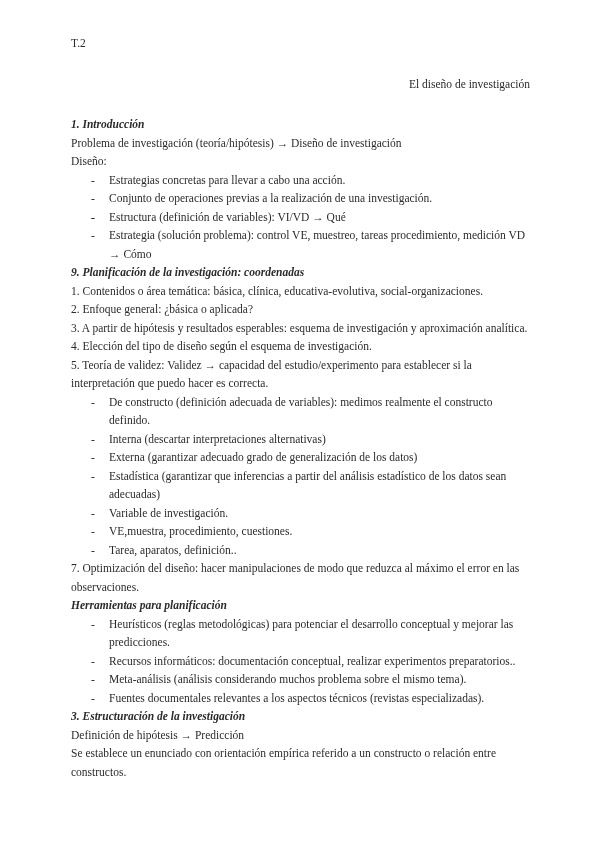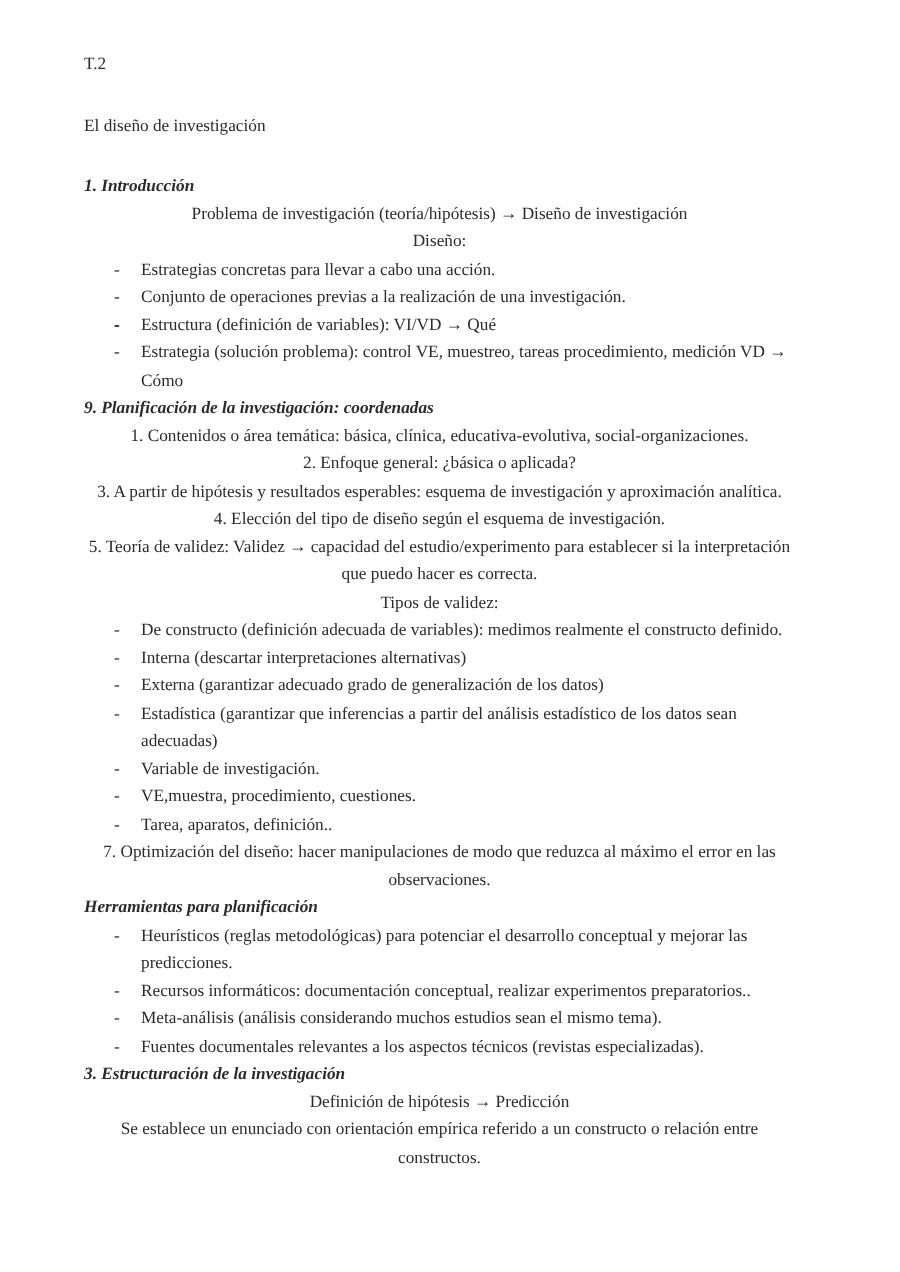--- a/index.html
+++ b/index.html
@@ -13,46 +13,46 @@
     height: 848px;
     font-family: "Liberation Serif", "DejaVu Serif", serif;
     color: #2b2b2b;
     -webkit-font-smoothing: antialiased;
   }
   .page {
     position: relative;
     width: 600px;
     height: 848px;
     box-sizing: border-box;
-    padding: 34px 70px 30px 56px;
+    padding: 34px 70px 30px 71px;
     background: #ffffff;
   }
   .doc-code {
     font-size: 11.5px;
     line-height: 18.5px;
     margin: 0 0 22px 0;
   }
   .doc-title {
     font-size: 11.5px;
     line-height: 18.5px;
-    text-align: left;
+    text-align: right;
     margin: 0 0 22px 0;
   }
   .h-sec {
     font-size: 11.5px;
     line-height: 18.5px;
     font-weight: bold;
     margin: 0;
     font-style: italic;
   }
   .p-line {
     font-size: 11.5px;
     line-height: 18.5px;
     margin: 0;
-    text-align: center;
+    text-align: left;
   }
   ul.bullets {
     list-style: none;
     margin: 0;
     padding: 0;
   }
   ul.bullets > li {
     position: relative;
     font-size: 11.5px;
     line-height: 18.5px;
@@ -88,38 +88,37 @@
     </ul>
   </div>
 
   <div class="block">
     <p class="h-sec">9. Planificación de la investigación: coordenadas</p>
     <p class="p-line">1. Contenidos o área temática: básica, clínica, educativa-evolutiva, social-organizaciones.</p>
     <p class="p-line">2. Enfoque general: ¿básica o aplicada?</p>
     <p class="p-line">3. A partir de hipótesis y resultados esperables: esquema de investigación y aproximación analítica.</p>
     <p class="p-line">4. Elección del tipo de diseño según el esquema de investigación.</p>
     <p class="p-line">5. Teoría de validez: Validez → capacidad del estudio/experimento para establecer si la interpretación que puedo hacer es correcta.</p>
-    <p class="p-line">Tipos de validez:</p>
     <ul class="bullets">
       <li><span class="dash">-</span><span>De constructo (definición adecuada de variables): medimos realmente el constructo definido.</span></li>
       <li><span class="dash">-</span><span>Interna (descartar interpretaciones alternativas)</span></li>
       <li><span class="dash">-</span><span>Externa (garantizar adecuado grado de generalización de los datos)</span></li>
       <li><span class="dash">-</span><span>Estadística (garantizar que inferencias a partir del análisis estadístico de los datos sean adecuadas)</span></li>
     </ul>
     <ul class="bullets">
       <li><span class="dash">-</span><span>Variable de investigación.</span></li>
       <li><span class="dash">-</span><span>VE,muestra, procedimiento, cuestiones.</span></li>
       <li><span class="dash">-</span><span>Tarea, aparatos, definición..</span></li>
     </ul>
     <p class="p-line">7. Optimización del diseño: hacer manipulaciones de modo que reduzca al máximo el error en las observaciones.</p>
     <p class="h-sec">Herramientas para planificación</p>
     <ul class="bullets">
       <li><span class="dash">-</span><span>Heurísticos (reglas metodológicas) para potenciar el desarrollo conceptual y mejorar las predicciones.</span></li>
       <li><span class="dash">-</span><span>Recursos informáticos: documentación conceptual, realizar experimentos preparatorios..</span></li>
-      <li><span class="dash">-</span><span>Meta-análisis (análisis considerando muchos estudios sean el mismo tema).</span></li>
+      <li><span class="dash">-</span><span>Meta-análisis (análisis considerando muchos problema sobre el mismo tema).</span></li>
       <li><span class="dash">-</span><span>Fuentes documentales relevantes a los aspectos técnicos (revistas especializadas).</span></li>
     </ul>
   </div>
 
   <div class="block">
     <p class="h-sec">3. Estructuración de la investigación</p>
     <p class="p-line">Definición de hipótesis → Predicción</p>
     <p class="p-line">Se establece un enunciado con orientación empírica referido a un constructo o relación entre constructos.</p>
 
   </div>

